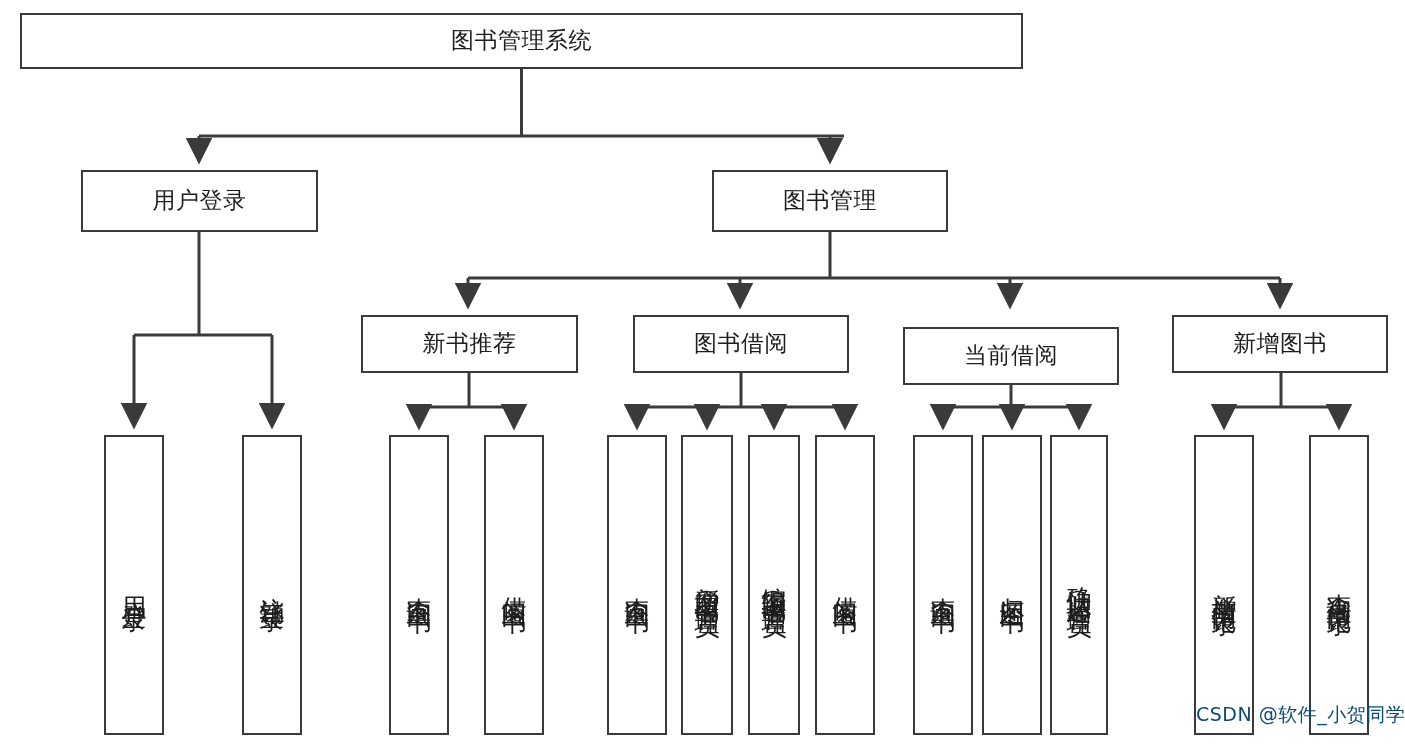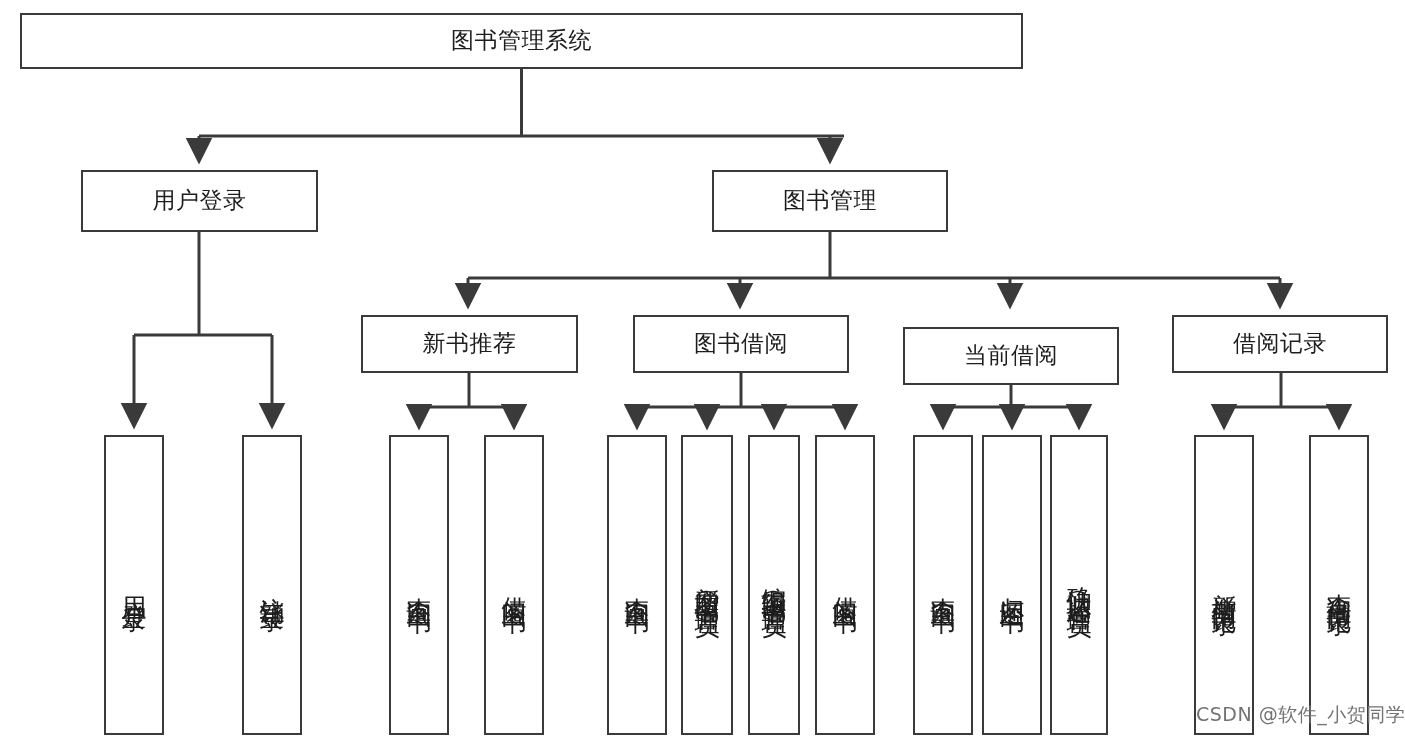--- a/index.html
+++ b/index.html
@@ -53,21 +53,21 @@
   }
   .node.vertical .label {
     writing-mode: vertical-rl;
     text-orientation: upright;
     font-size: 25px;
     letter-spacing: 4px;
     line-height: 1;
   }
   .watermark {
     position: absolute;
-    color: #737373;
+    color: #0c4a6e;
     font-size: 19px;
     white-space: nowrap;
     letter-spacing: 0.5px;
   }
 </style>
 </head>
 <body>
 
 <div id="diagram-root">
 
@@ -135,21 +135,21 @@
   <div class="node horizontal" style="left:712px; top:170px; width:236px; height:62px;">
     <span class="label">图书管理</span>
   </div>
   <div class="node horizontal" style="left:633px; top:315px; width:216px; height:58px;">
     <span class="label">图书借阅</span>
   </div>
   <div class="node horizontal" style="left:903px; top:315px; width:216px; height:58px;margin-top:12px;">
     <span class="label">当前借阅</span>
   </div>
   <div class="node horizontal" style="left:1172px; top:315px; width:216px; height:58px;">
-    <span class="label">借阅记录</span>
+    <span class="label">新增图书</span>
   </div>
 
   <div class="node vertical" style="left:104px; top:435px; width:60px; height:300px;">
     <span class="label">用户登录</span>
   </div>
   <div class="node vertical" style="left:242px; top:435px; width:60px; height:300px;">
     <span class="label">注销登录</span>
   </div>
 
   <div class="node vertical" style="left:389px; top:435px; width:60px; height:300px;">

